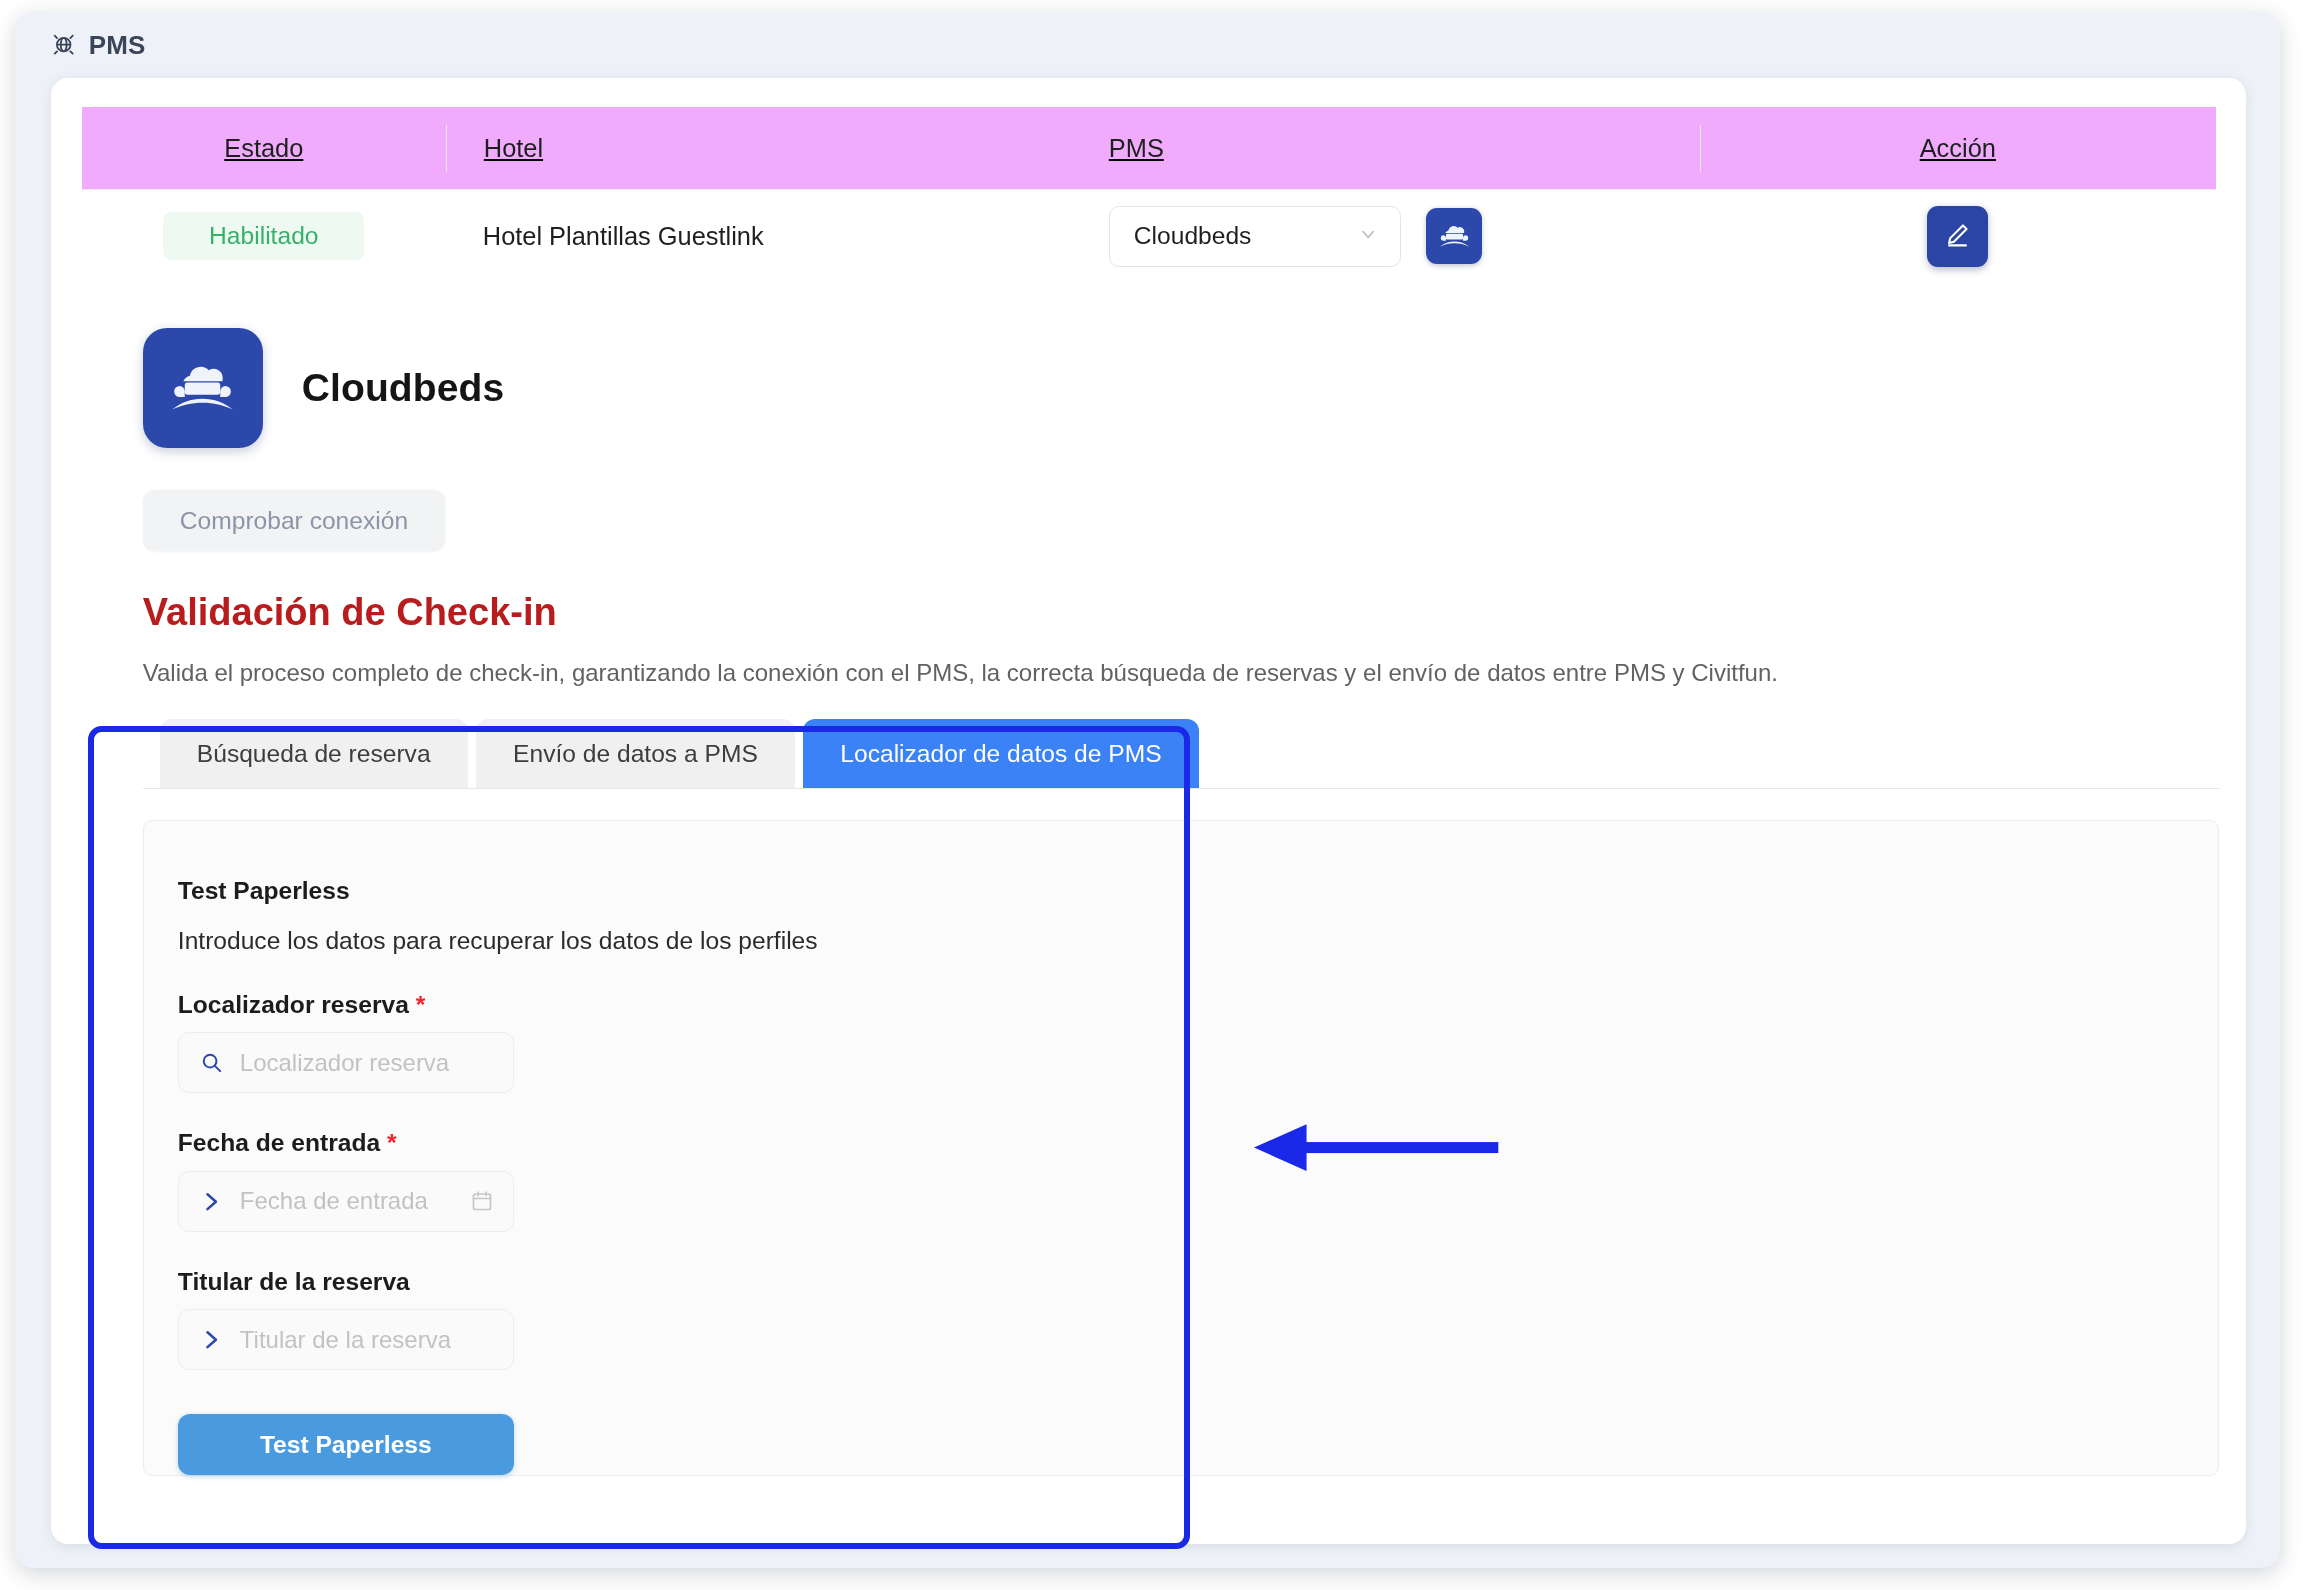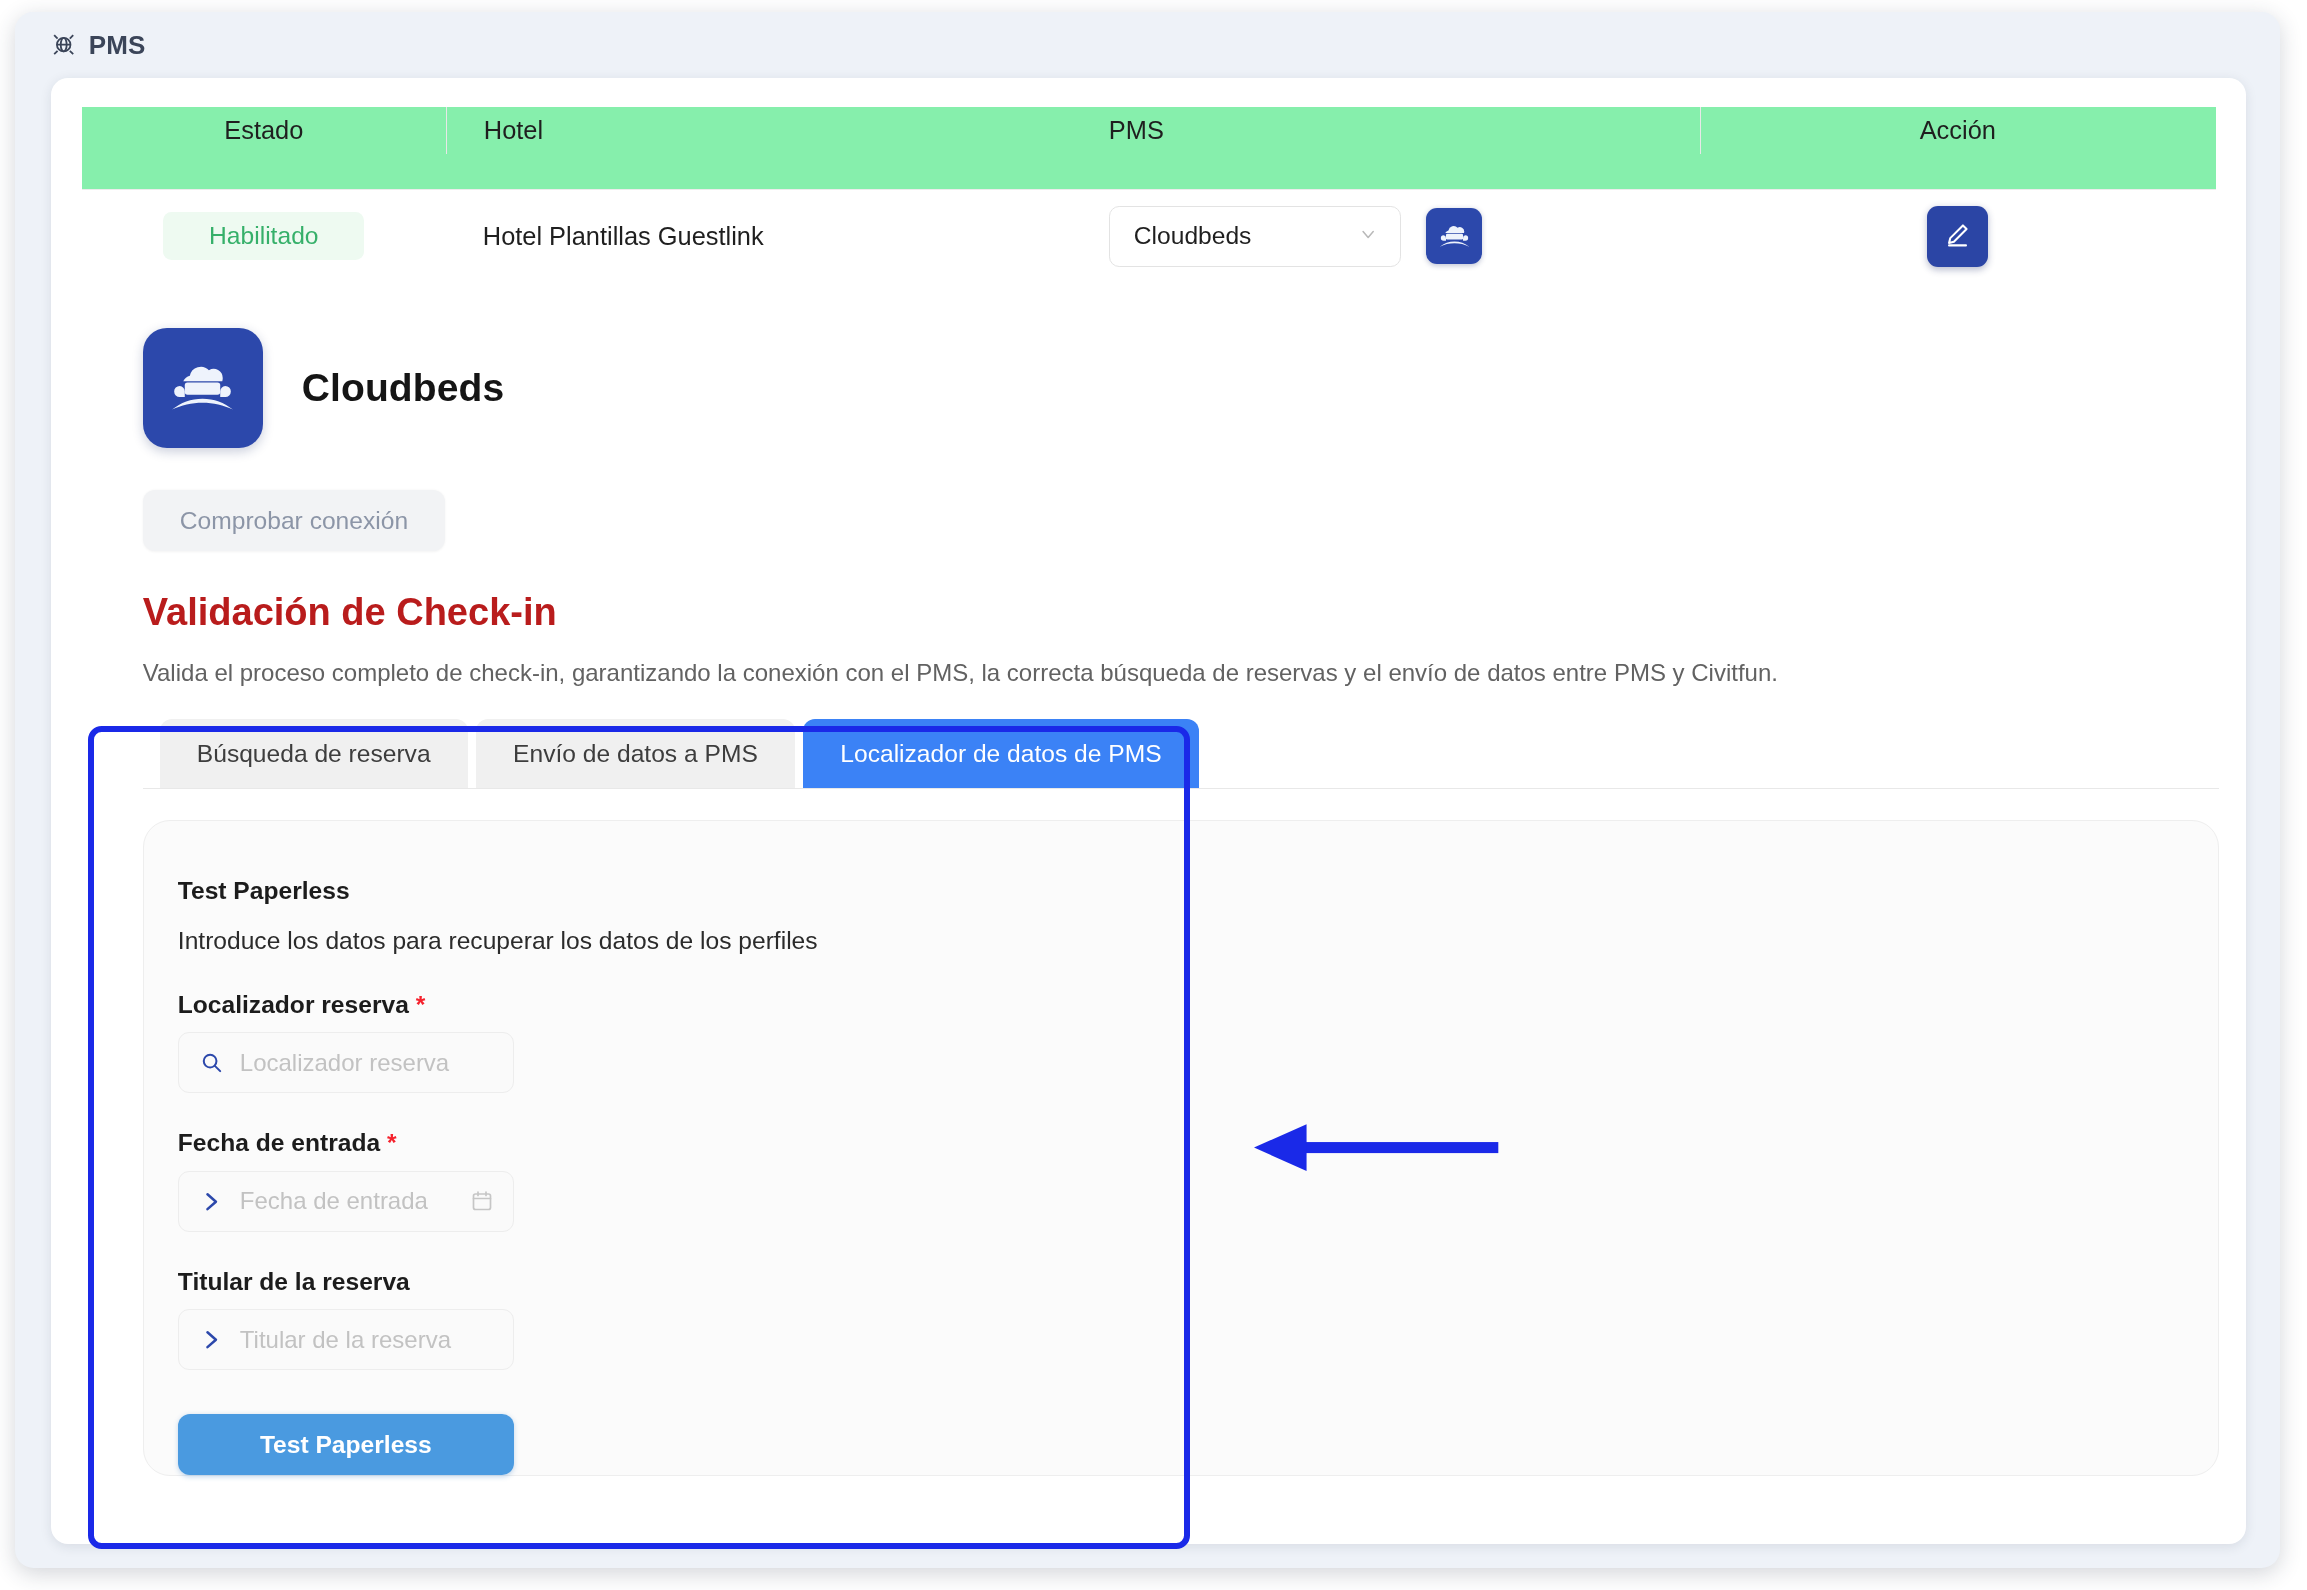--- a/index.html
+++ b/index.html
@@ -60,24 +60,26 @@
     box-shadow: 0 2.5px 12px rgba(30,40,60,0.10);
     overflow: hidden;
   }
 
   
   .tbl-head {
     position: absolute;
     left: 30.5px; top: 29px;
     width: 2134px;
     height: 83px;
-    background: #86efac;
+    background: #f0abfc;
     border-bottom: 0.8px solid #ececec;
     display: flex;
-    box-sizing: border-box;
+    align-items: center;
+    box-sizing: border-box;
+    text-decoration: underline;
   }
   .th {
     font-size: 25.4px;
     color: #1f1f1f;
     font-weight: 400;
     box-sizing: border-box;
     display:flex;
     align-items:center;
     height: 47px;
   }
@@ -232,21 +234,21 @@
     margin-top: 0;
   }
 
   
   .panel {
     margin-top: 30.5px;
     width: 2076px;
     min-height: 640px;
     background: #fbfbfb;
     border: 0.8px solid #eeeeee;
-    border-radius: 27px;
+    border-radius: 9px;
     box-sizing: border-box;
     padding: 56px 0 0 34px;
   }
   .panel-title {
     font-size: 24.6px;
     font-weight: 700;
     color: #1c1c1c;
   }
   .panel-sub {
     margin-top: 22px;

